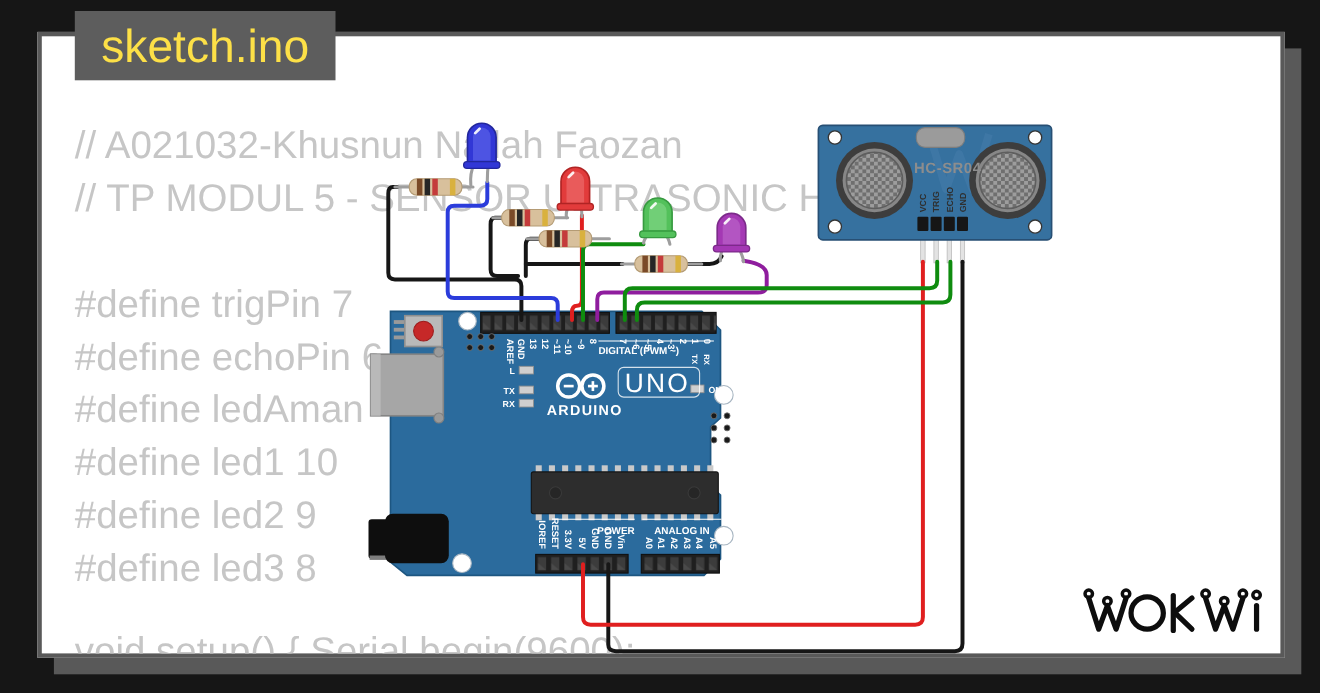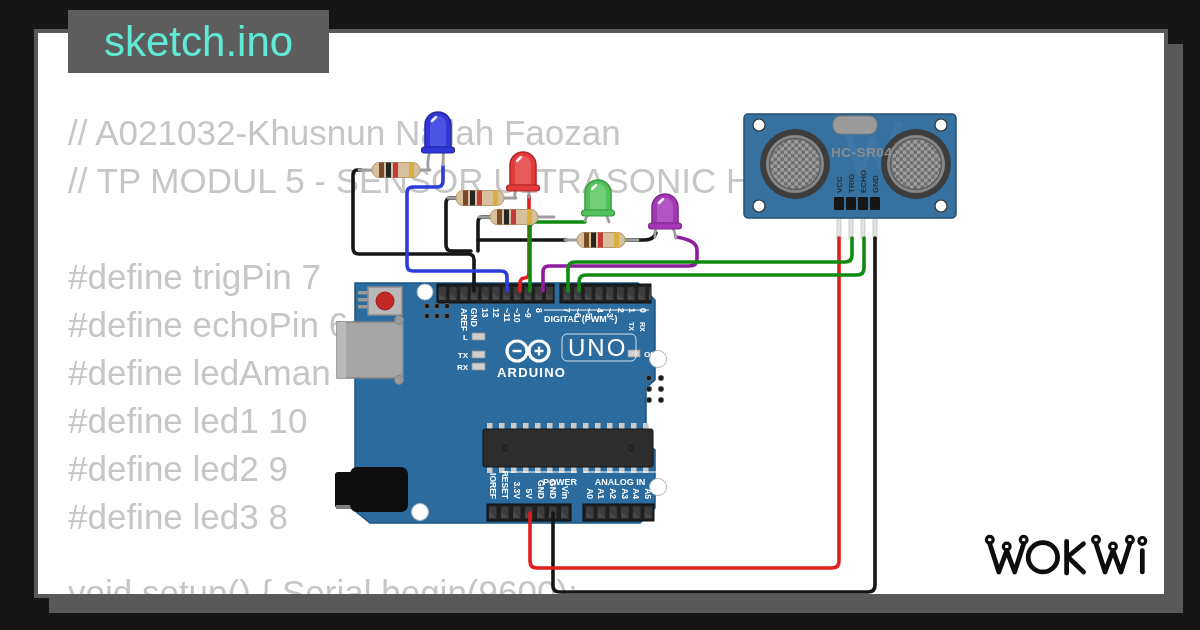--- a/index.html
+++ b/index.html
@@ -1,21 +1,21 @@
 <!DOCTYPE html>
 <html><head>
 <meta charset="utf-8">
 <style>
   html,body{margin:0;padding:0;}
   body{width:1200px;height:630px;background:#161616;position:relative;overflow:hidden;
        font-family:"Liberation Sans",sans-serif;}
   .card{position:absolute;left:34px;top:29px;width:1126px;height:561px;background:#ffffff;
         border:4px solid #595959;box-shadow:15px 15px 0 0 #595959;overflow:hidden;}
   .title-box{position:absolute;left:68px;top:10px;height:63px;line-height:63px;
-        background:#5d5d5d;color:#5eead4;font-size:42px;padding:0 36px;z-index:5;}
+        background:#5d5d5d;color:#fde047;font-size:42px;padding:0 24px;z-index:5;}
   .code{position:absolute;left:30px;top:76px;font-size:35px;line-height:48px;
         color:#c6c6c6;white-space:pre;}
   .code-line{height:48px;}
   .code-frag{position:absolute;left:30px;top:536px;font-size:35px;line-height:48px;
         color:#c6c6c6;white-space:pre;}
   svg.circuit{position:absolute;left:0;top:0;z-index:6;}
   .sr{position:absolute;width:1px;height:1px;overflow:hidden;clip:rect(0 0 0 0);}
   text{font-family:"Liberation Sans",sans-serif;}
 </style>
 </head>

